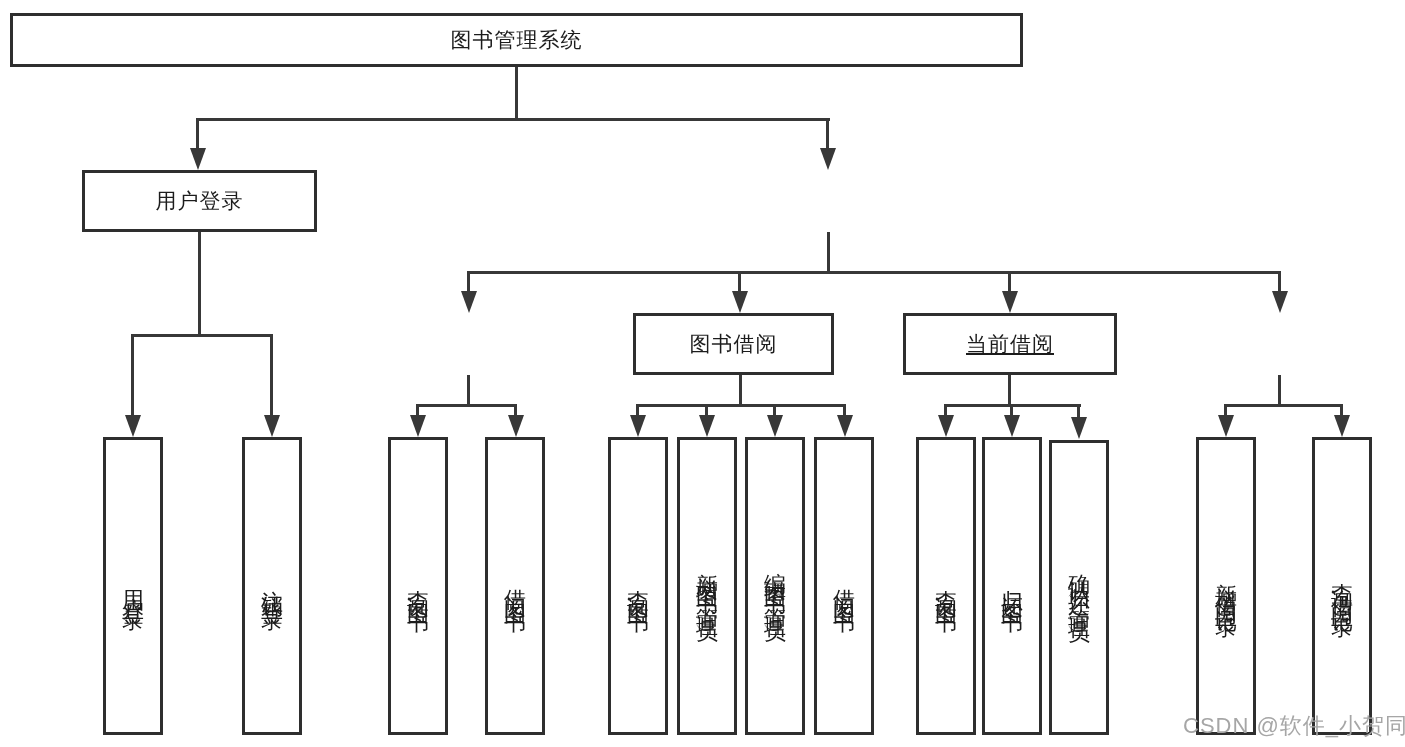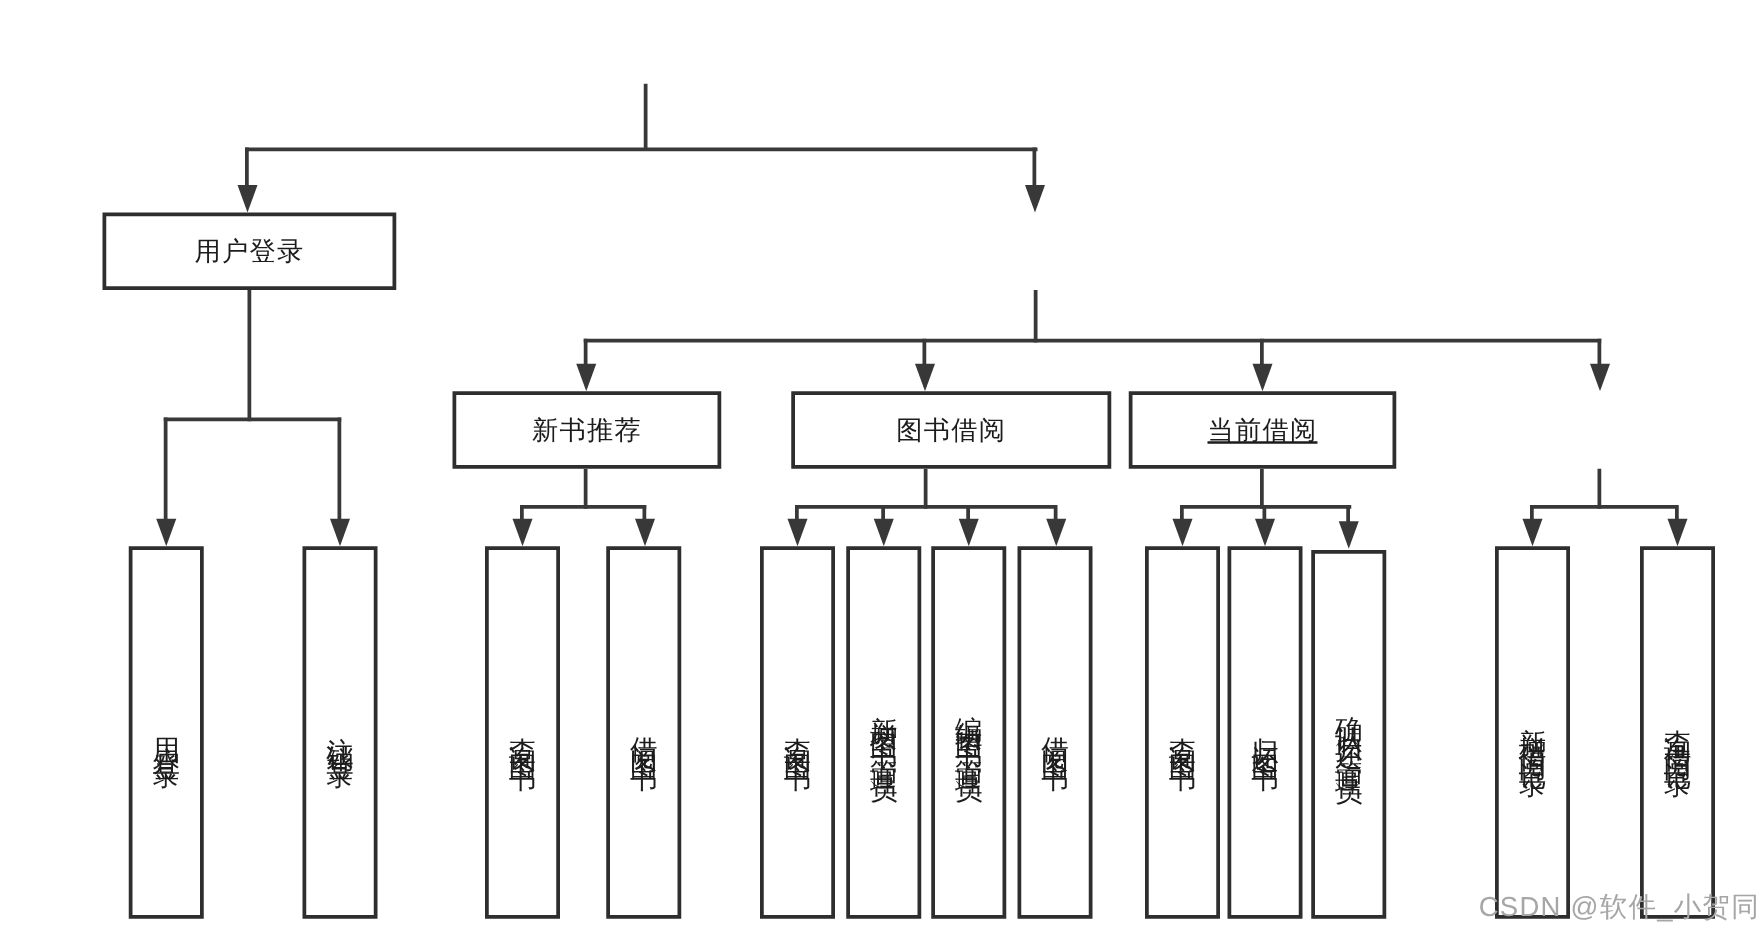--- a/index.html
+++ b/index.html
@@ -52,27 +52,27 @@
     letter-spacing: 1px;
     z-index: 3;
     white-space: nowrap;
   }
 </style>
 </head>
 <body>
 
 <div id="canvas">
 
+  <div class="box" style="left:10px; top:13px; width:1013px; height:54px;">图书管理系统</div>
 
   <div class="box" style="left:82px; top:170px; width:235px; height:62px;">用户登录</div>
 
 
-  <div class="box" style="left:362px; top:313px; width:215px; height:62px;">新书推荐</div>
 
-  <div class="box" style="left:633px; top:313px; width:256px; height:62px;">图书借阅</div>
+  <div class="box" style="left:633px; top:313px; width:201px; height:62px;">图书借阅</div>
 
   <div class="box" style="left:903px; top:313px; width:214px; height:62px;text-decoration:underline;">当前借阅</div>
 
 
   <div class="box leaf" style="left:103px; top:437px; width:60px; height:298px;">用户登录</div>
   <div class="box leaf" style="left:242px; top:437px; width:60px; height:298px;">注销登录</div>
 
   <div class="box leaf" style="left:388px; top:437px; width:60px; height:298px;">查询图书</div>
   <div class="box leaf" style="left:485px; top:437px; width:60px; height:298px;">借阅图书</div>
 

